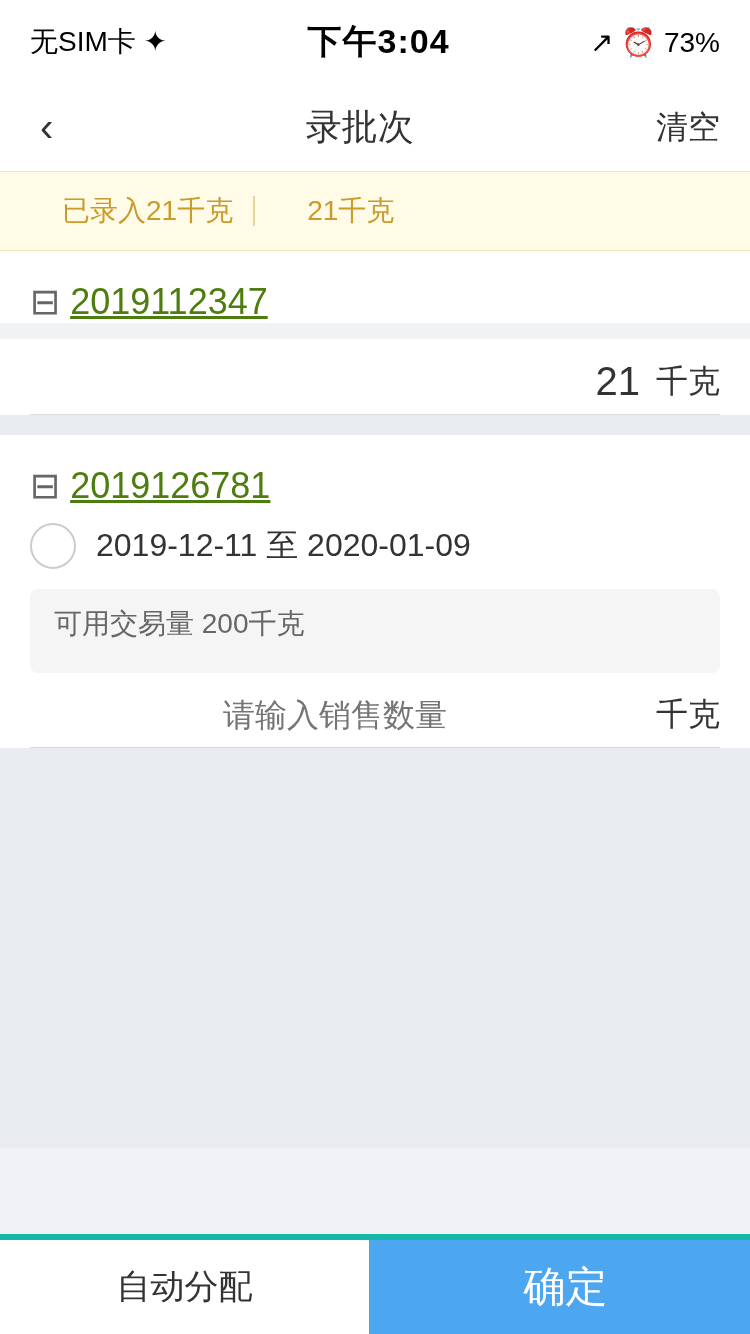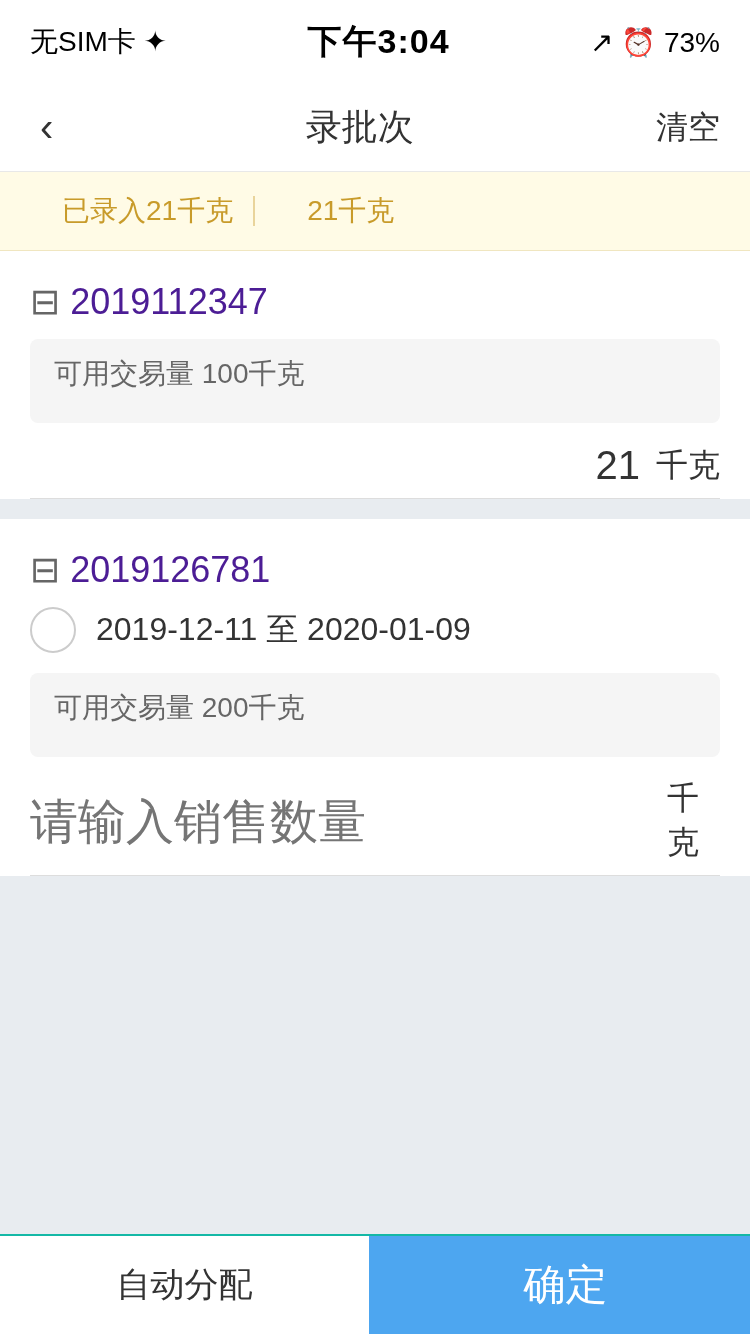--- a/index.html
+++ b/index.html
@@ -101,22 +101,23 @@
       align-items: center;
       gap: 10px;
       margin-bottom: 16px;
     }
     .batch-icon {
       font-size: 36px;
       color: #666;
     }
     .batch-number {
       font-size: 36px;
-      color: #4c1d95;
+      color: #4d7c0f;
       font-weight: 500;
+      text-decoration: underline;
     }
     .batch-date-row {
       display: flex;
       align-items: center;
       gap: 20px;
       margin-bottom: 20px;
     }
     .radio-circle {
       width: 46px;
       height: 46px;
@@ -160,23 +161,23 @@
     .amount-unit {
       font-size: 32px;
       color: #333;
     }
 
     .section-divider {
       height: 20px;
       background: #e8ecf0;
     }
     .qty-input {
-      font-size: 48px;
+      font-size: 32px;
       color: #4d7c0f;
-      text-align: left;
+      text-align: center;
       flex: 1;
       border: none;
       outline: none;
       background: transparent;
     }
     .qty-unit {
       font-size: 32px;
       color: #333;
     }
 
@@ -188,21 +189,21 @@
     }
 
     
     .bottom-bar {
       position: fixed;
       bottom: 0;
       width: 750px;
       height: 100px;
       display: flex;
       background: #fff;
-      border-top: 2px solid #14b8a6;
+      border-top: 6px solid #14b8a6;
     }
     .btn-auto {
       flex: 1;
       display: flex;
       align-items: center;
       justify-content: center;
       font-size: 34px;
       color: #333;
       background: #fff;
       cursor: pointer;
@@ -263,21 +264,20 @@
   <span class="info-item">已录入21千克</span>
   <div class="info-divider"></div>
   <span class="info-item">21千克</span>
 </div>
 
 <div class="batch-card">
   <div class="batch-header">
     <span class="batch-icon">⊟</span>
     <span class="batch-number">2019112347</span>
   </div>
-  <div class="available-tag batch-card-bottom-padding">可用交易量 100千克</div>
 </div>
 
 <div class="amount-input-section">
   <div class="amount-input-inner">
     <span class="amount-value">21</span>
     <span class="amount-unit">千克</span>
   </div>
 </div>
 
 <div class="section-divider"></div>

